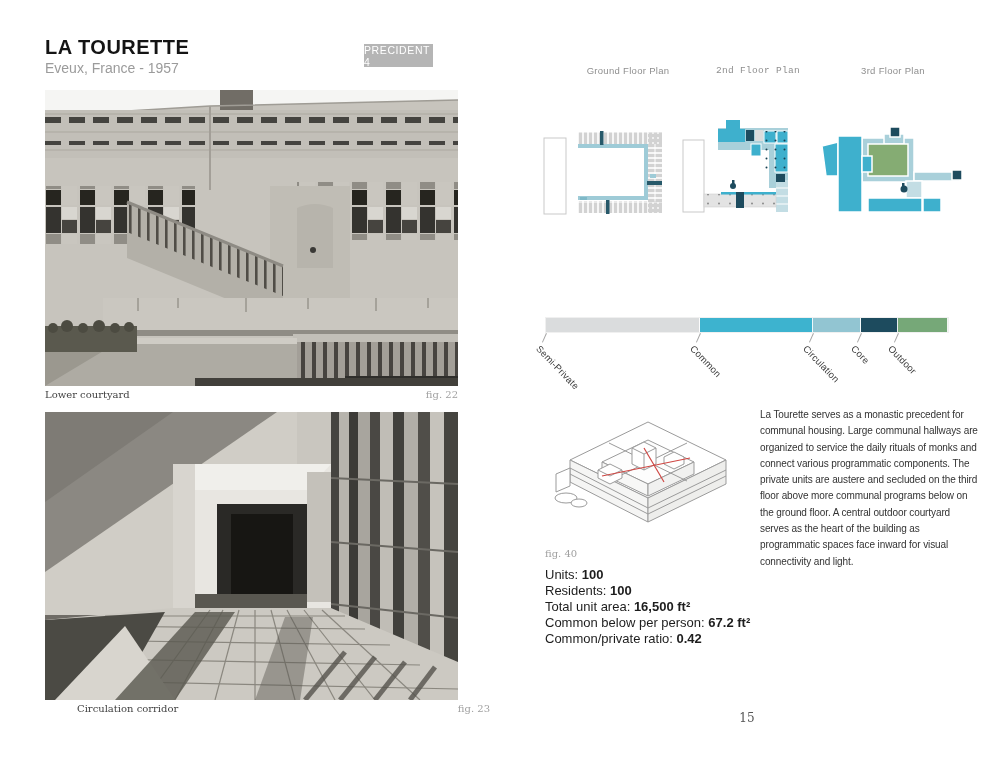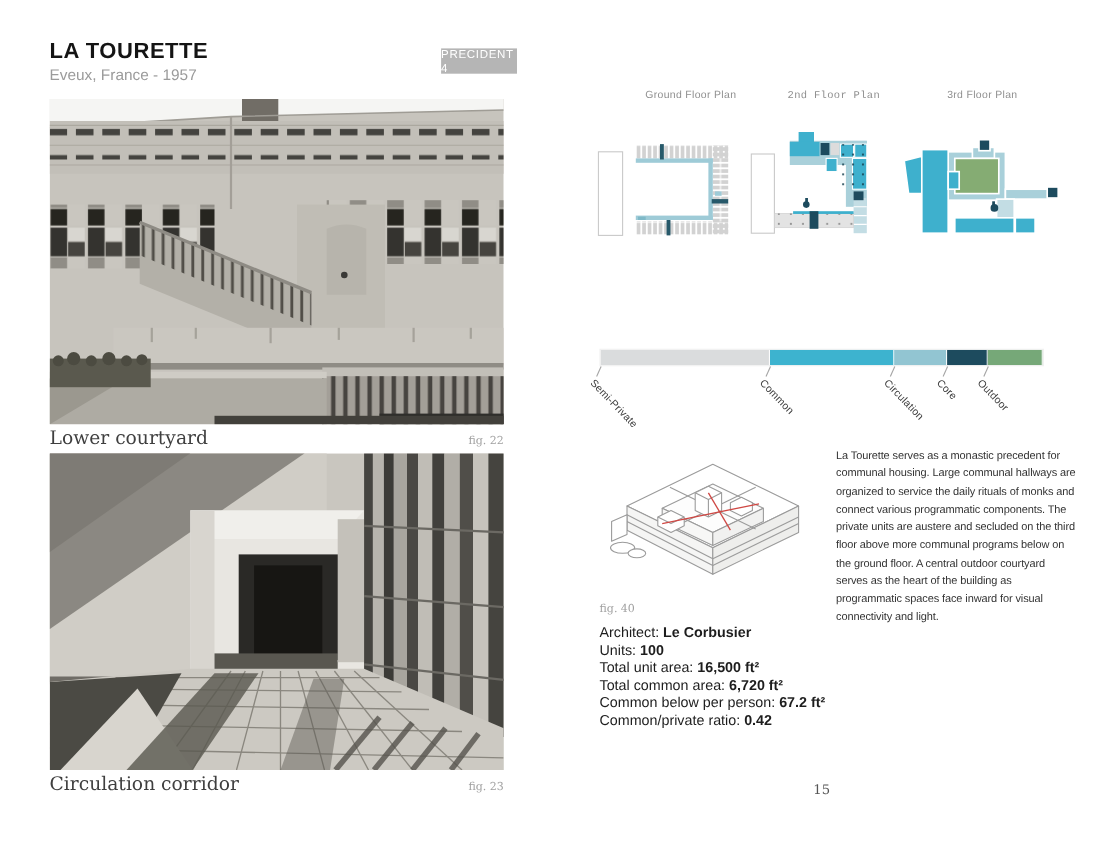--- a/index.html
+++ b/index.html
@@ -3,36 +3,36 @@
 <meta charset="utf-8">
 <style>
   * { margin:0; padding:0; box-sizing:border-box; }
   html,body { background:#ffffff; }
   body { font-family:"Liberation Sans", sans-serif; }
   .spread { position:relative; width:1000px; height:772px; background:#fff; overflow:hidden; }
 
   
   .title { position:absolute; left:45px; top:36px; font-size:20px; font-weight:bold; letter-spacing:.5px; color:#141414; }
   .subtitle { position:absolute; left:45px; top:60px; font-size:14px; color:#9b9b9b;text-align:center; }
-  .badge { position:absolute; left:401px; top:44px; width:69px; height:23px; background:#b5b5b5;
+  .badge { position:absolute; left:364px; top:44px; width:69px; height:23px; background:#b5b5b5;
            color:#fff; font-size:10.5px; letter-spacing:.6px; display:flex; align-items:center; justify-content:center; }
   .photo { position:absolute; left:45px; width:413px; overflow:hidden; }
   .photo svg { display:block; width:100%; height:100%; }
   #photo1 { top:90px; height:296px; }
   #photo2 { top:412px; height:288px; }
   .caption-row { position:absolute; left:45px; width:413px; display:flex; justify-content:space-between; align-items:baseline; }
-  #caprow1 { top:389px; } #caprow2 { top:703px; }
-  .caption { font-family:"DejaVu Serif", serif; font-size:17px; color:#3f3f3f; }
+  #caprow1 { top:389px; } #caprow2 { top:703px;margin-left:32px; }
+  .caption { font-family:"DejaVu Serif", serif; font-size:10px; color:#3f3f3f; }
   .figlabel { font-family:"DejaVu Serif", serif; font-size:10px; color:#a0a0a0; }
   .pagenum { position:absolute; font-family:"DejaVu Serif", serif; font-size:12px; color:#555; text-align:center; }
   #pagenum-left { left:45px; width:413px; top:711px; }
   #pagenum-right { left:543px; width:408px; top:711px; }
 
   
-  .plan-title { position:absolute; top:81px; width:150px; text-align:center; font-size:9.5px; color:#8f8f8f; letter-spacing:.3px; }
+  .plan-title { position:absolute; top:65px; width:150px; text-align:center; font-size:9.5px; color:#8f8f8f; letter-spacing:.3px; }
   #plant1 { left:553px; } #plant2 { left:683px;font-family:Liberation Mono, monospace; } #plant3 { left:818px; }
   .plan { position:absolute; top:118px; }
   #plan1 { left:543px; width:140px; height:108px; }
   #plan2 { left:681px; width:140px; height:108px; }
   #plan3 { left:818px; width:148px; height:108px; }
   .plan svg { display:block; width:100%; height:100%; }
 
   .bar { position:absolute; left:546px; top:318px; width:402px; height:14px; display:flex; outline:1px solid #f0f0f0; }
   .bar-seg { height:100%; box-shadow: inset -1px 0 0 rgba(255,255,255,.9); }
   .bar-labels { position:absolute; left:546px; top:332px; width:402px; height:75px; }
@@ -338,24 +338,23 @@
       </g>
       <g stroke="#cf4844" stroke-width="1.2">
         <line x1="50" y1="64" x2="138" y2="46"></line>
         <line x1="92" y1="36" x2="112" y2="70"></line>
       </g>
     </svg>
   </div>
   <div id="fig24">fig. 40</div>
 
   <div class="stats">
-    <div><span>Architect: </span><span class="val">Le Corbusier</span></div>
     <div><span>Units: </span><span class="val">100</span></div>
+    <div><span>Residents: </span><span class="val">100</span></div>
     <div><span>Total unit area: </span><span class="val">16,500 ft²</span></div>
-    <div><span>Total common area: </span><span class="val">6,720 ft²</span></div>
     <div><span>Common below per person: </span><span class="val">67.2 ft²</span></div>
     <div><span>Common/private ratio: </span><span class="val">0.42</span></div>
   </div>
 
   <div class="desc">La Tourette serves as a monastic precedent for communal housing. Large communal hallways are organized to service the daily rituals of monks and connect various programmatic components. The private units  are austere and secluded on the third floor above more communal programs below on the ground floor.  A central outdoor courtyard serves as the heart of the building as programmatic spaces face inward for visual connectivity and light.</div>
 
   <div class="pagenum" id="pagenum-right">15</div>
 
 </div>
 

